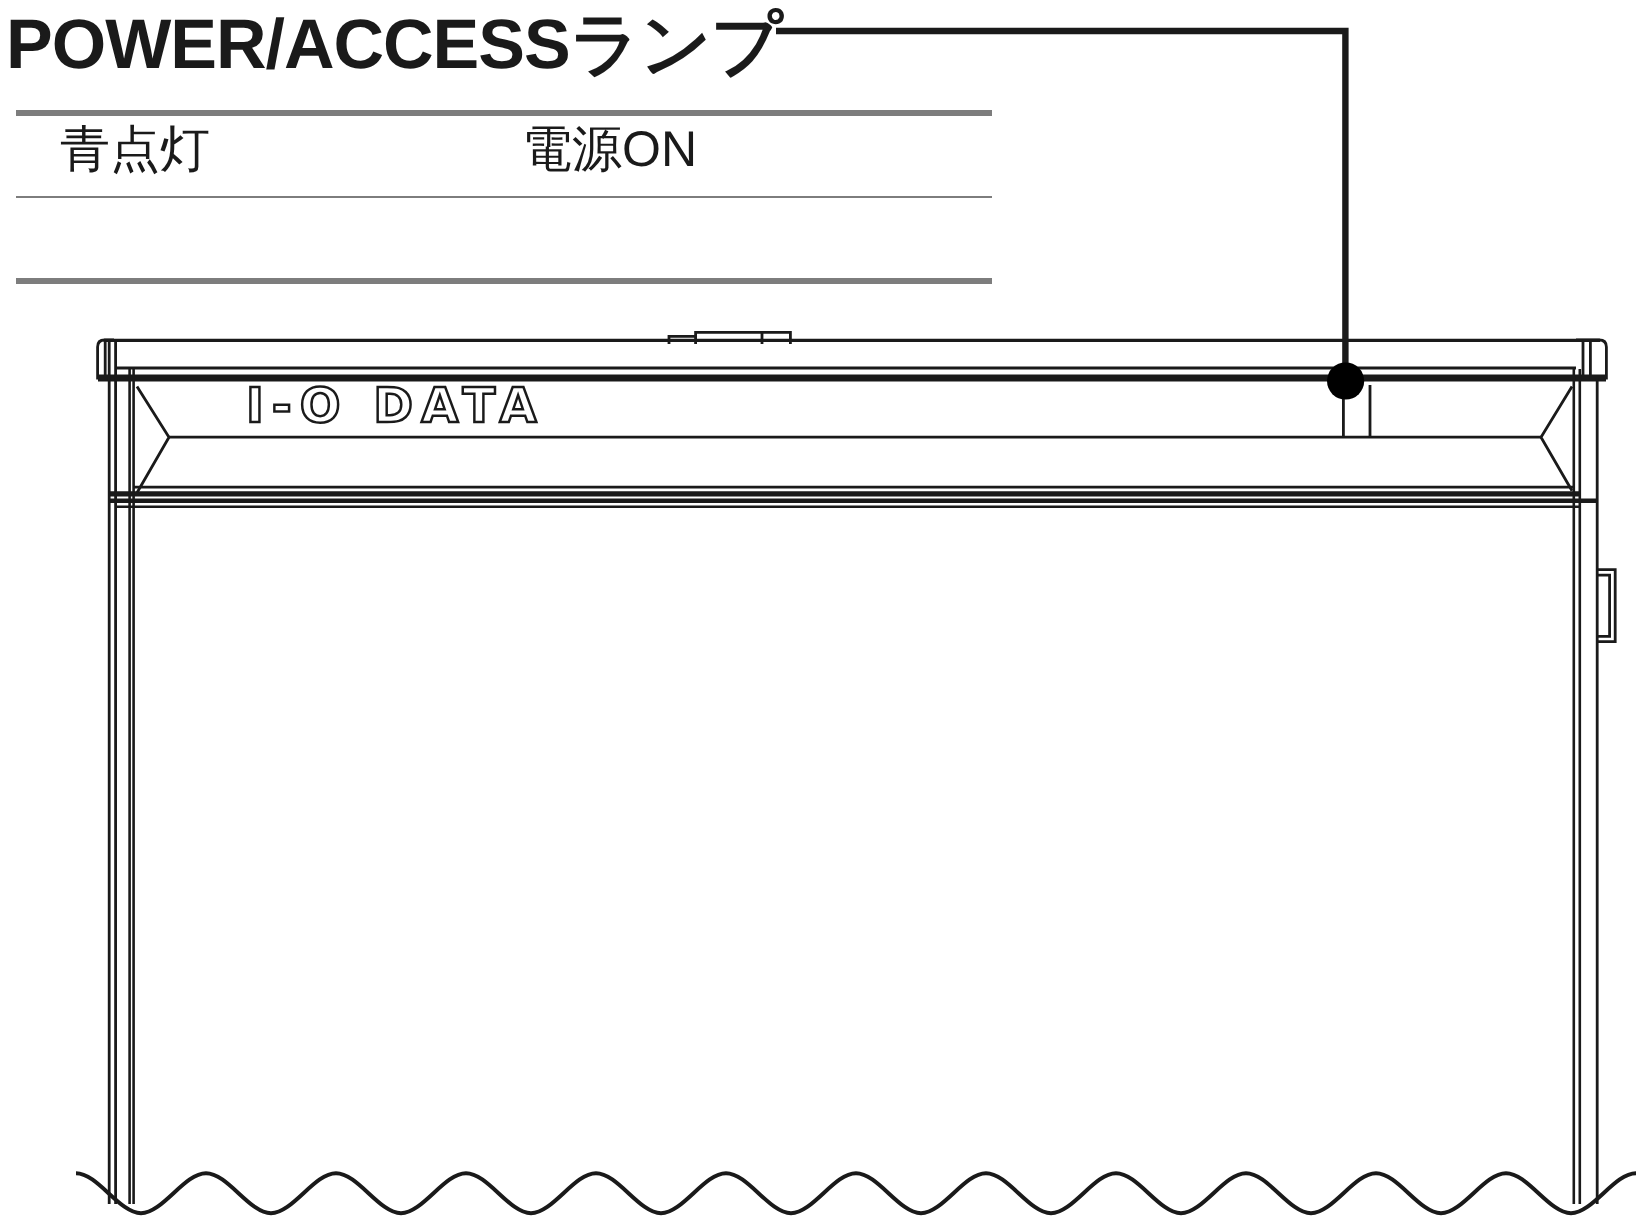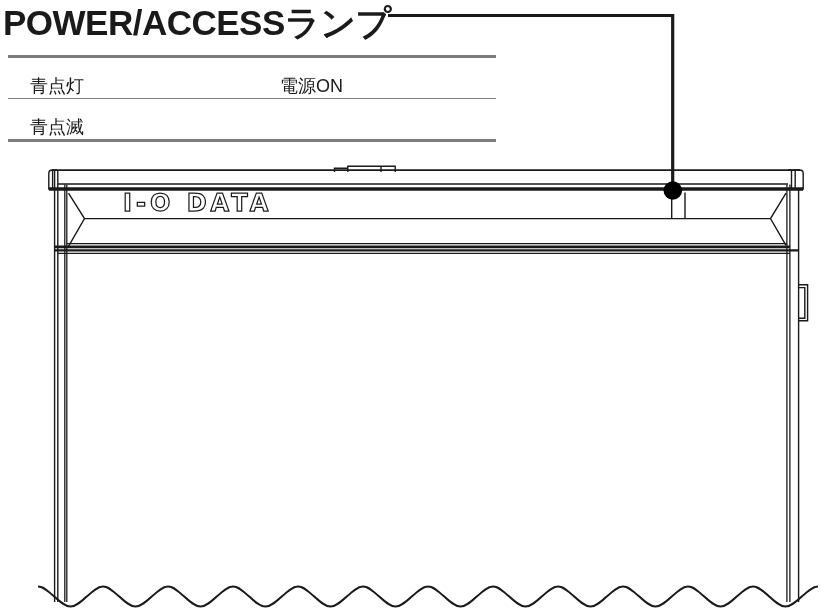--- a/index.html
+++ b/index.html
@@ -8,45 +8,44 @@
     font-family:"Liberation Sans", sans-serif;overflow:hidden;color:#1a1a1a;border-radius:21px;
   }
   .diagram-title{
     position:absolute;left:3px;top:0px;height:46px;line-height:46px;
     font-size:35px;font-weight:bold;letter-spacing:-0.5px;white-space:nowrap;
   }
   .legend{
     position:absolute;left:8px;top:55px;width:488px;
     border-top:3px solid #7d7d7d;border-bottom:3px solid #7d7d7d;
   }
-  .legend-row{display:flex;align-items:flex-end;height:40px;font-size:18px;}
+  .legend-row{display:flex;align-items:flex-start;height:40px;font-size:25px;}
   .legend-row.first{border-bottom:1.6px solid #7d7d7d;}
   .cell-state{padding-left:22px;width:253px;box-sizing:border-box;}
-  .cell-meaning{flex:1;margin-left:19px;}
+  .cell-meaning{flex:1;}
   svg.device{position:absolute;left:0;top:0;}
   .ln{stroke:#1a1a1a;fill:none;}
   .logo-text{
     font-family:"DejaVu Sans", sans-serif;font-size:24px;font-weight:bold;
     letter-spacing:4px;fill:#ffffff;stroke:#1a1a1a;stroke-width:1.25px;
   }
 </style>
 </head>
 <body>
 
 <div class="stage">
 
   <div class="diagram-title">POWER/ACCESSランプ</div>
 
   <div class="legend">
     <div class="legend-row first">
       <span class="cell-state">青点灯</span>
       <span class="cell-meaning">電源ON</span>
     </div>
     <div class="legend-row">
-      <span class="cell-state">青点滅</span>
     </div>
   </div>
 
   <svg class="device" width="821" height="609" viewBox="0 0 821 609" xmlns="http://www.w3.org/2000/svg">
 
     <path class="ln" d="M388,15.5 H672.7 V182" stroke-width="3.2"></path>
 
     <path class="ln" d="M334.5,172 V168.2 H347.8 V166.2 H395.2 V172 M347.8,168.2 V172 M381,166.2 V172" stroke-width="1.4"></path>
 
     <line class="ln" x1="52" y1="170.2" x2="800" y2="170.2" stroke-width="1.7"></line>

